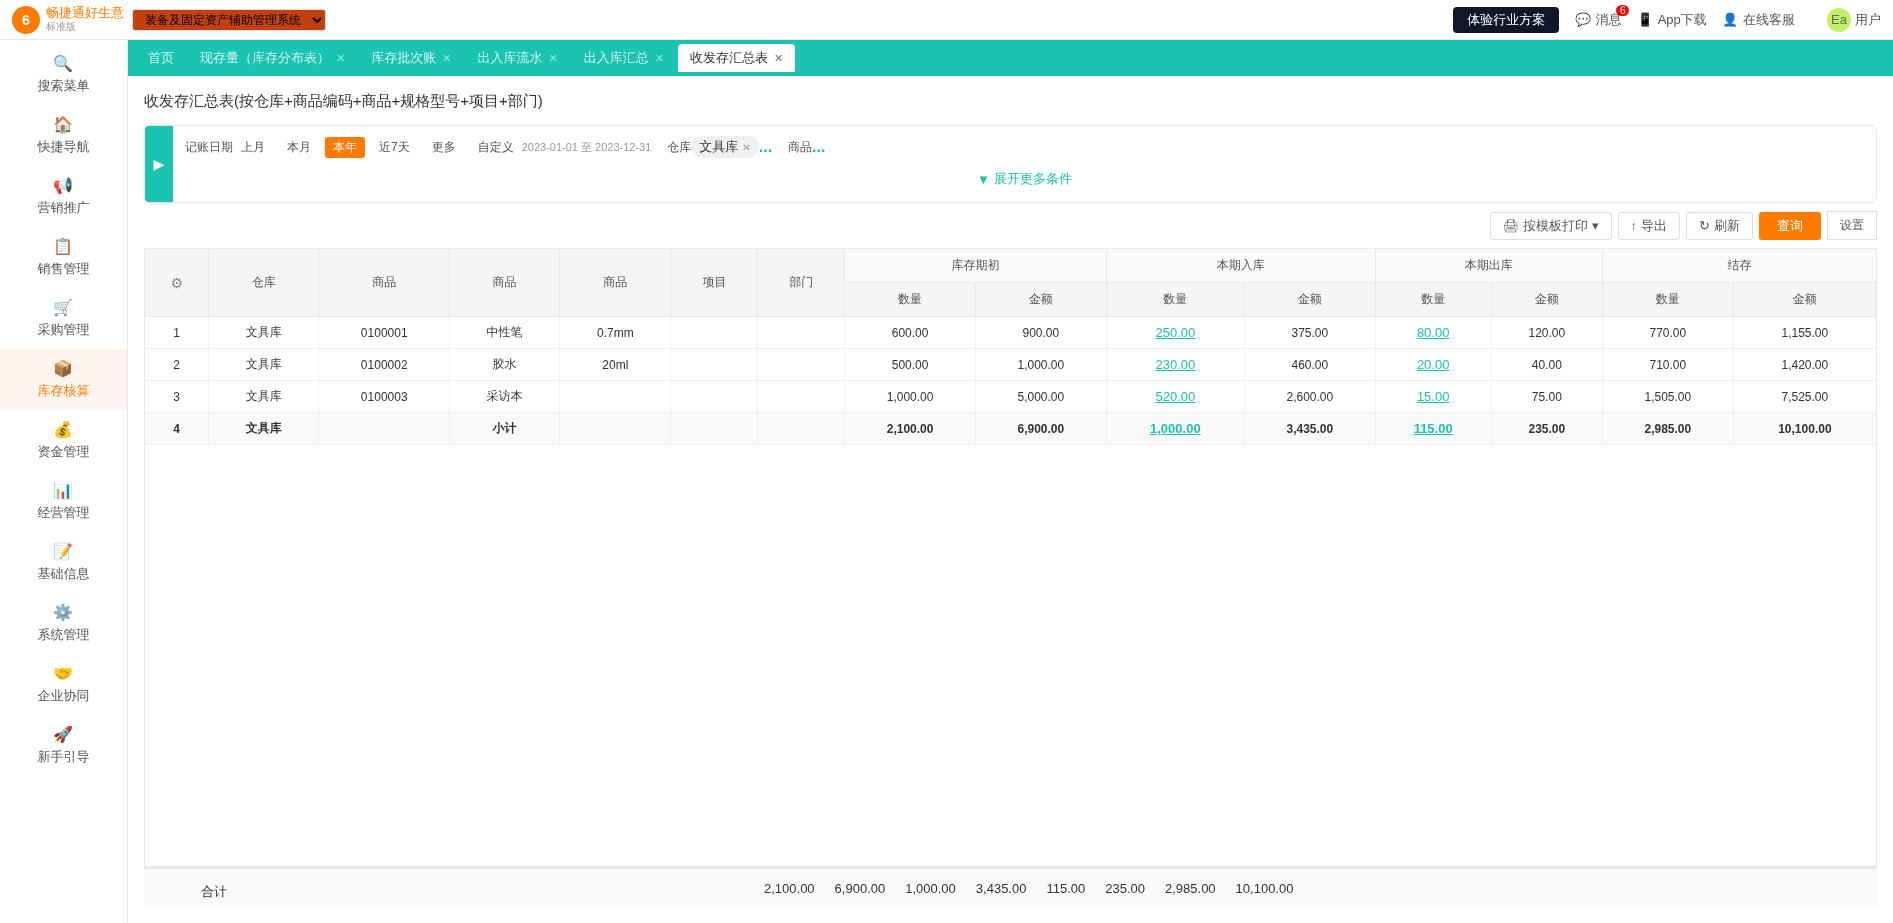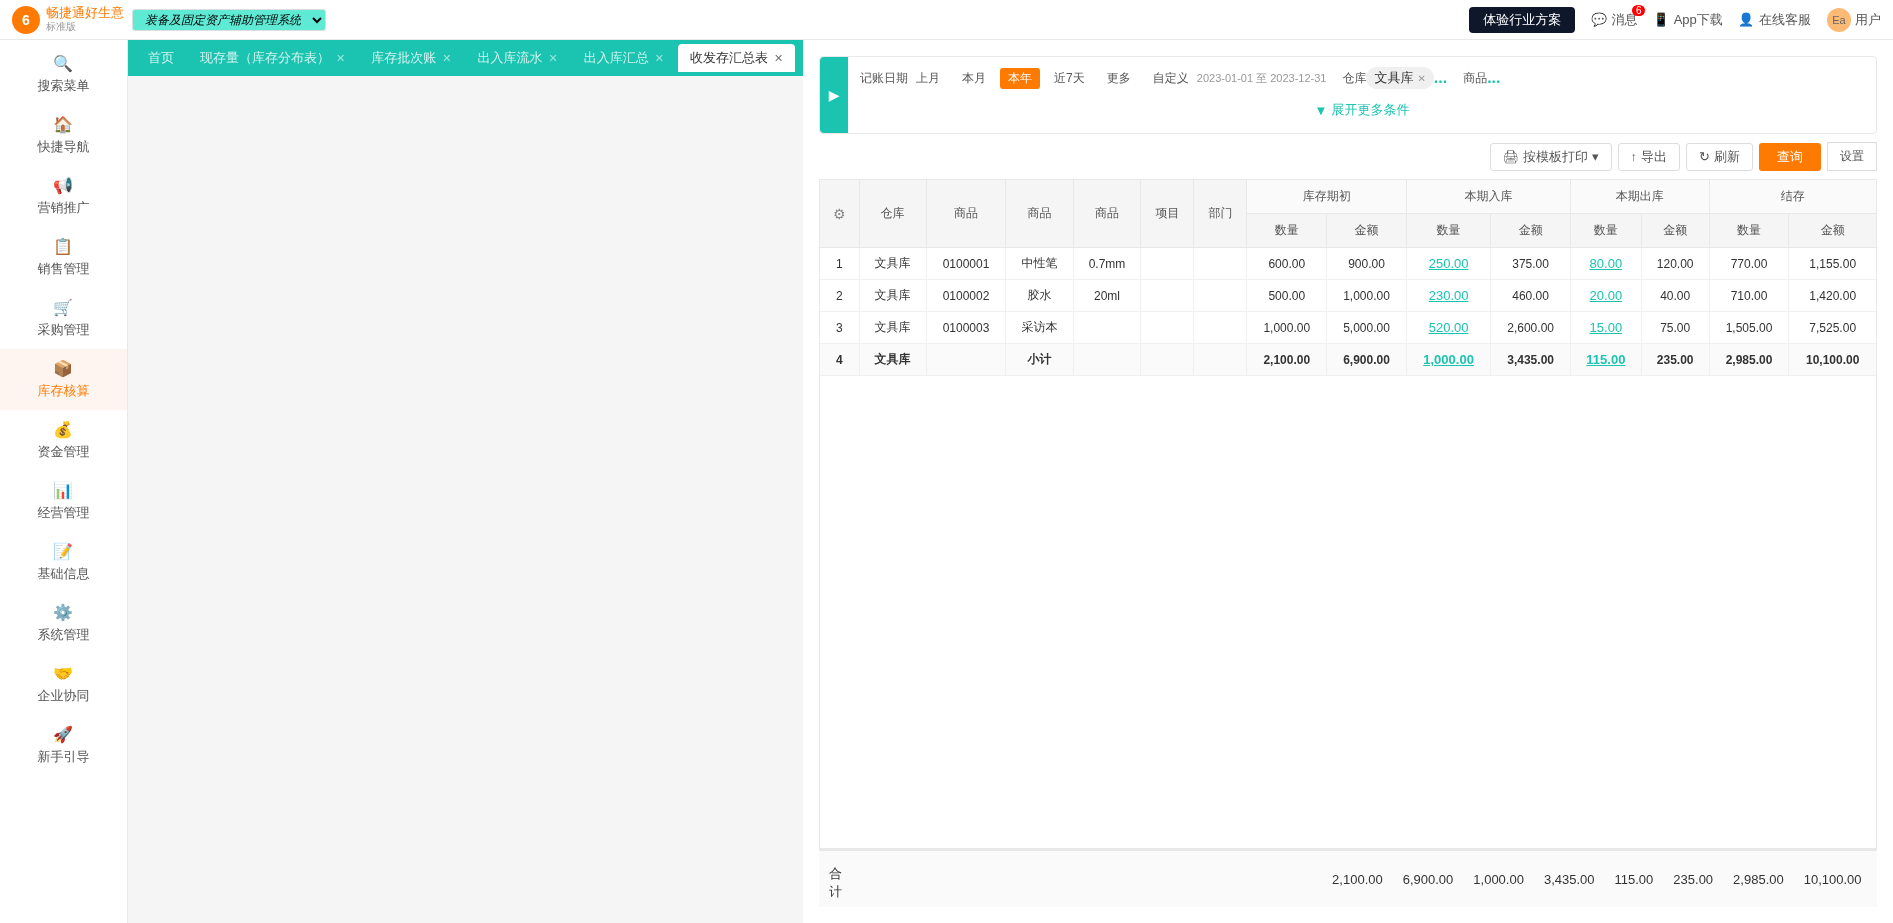--- a/index.html
+++ b/index.html
@@ -5,38 +5,38 @@
     * { box-sizing: border-box; margin: 0; padding: 0; font-family: 'Microsoft YaHei', Arial, sans-serif; font-size: 13px; }
     body { background: #f5f5f5; display: flex; flex-direction: column; height: 923px; overflow: hidden; }
 
     
     .top-bar { height: 40px; background: #fff; display: flex; align-items: center; padding: 0 12px; border-bottom: 1px solid #e8e8e8; justify-content: space-between; }
     .top-bar-left { display: flex; align-items: center; gap: 8px; }
     .logo-area { display: flex; align-items: center; gap: 6px; }
     .logo-icon { width: 28px; height: 28px; background: #ff7a00; border-radius: 50%; display: flex; align-items: center; justify-content: center; color: #fff; font-size: 14px; font-weight: bold; }
     .logo-text { color: #ff7a00; font-size: 13px; line-height: 1.2; }
     .logo-sub { color: #999; font-size: 10px; }
-    .system-selector { border: 1px solid #ddd; border-radius: 3px; padding: 2px 8px; font-size: 12px; background: #5eead4; cursor: pointer; font-style: italic; }
+    .system-selector { border: 1px solid #ddd; border-radius: 3px; padding: 2px 8px; font-size: 12px; background: #c2410c; cursor: pointer; }
     .top-bar-actions { display: flex; align-items: center; gap: 16px; }
     .top-btn { background: #0f172a; color: #fff; border: none; border-radius: 4px; padding: 4px 14px; cursor: pointer; font-size: 13px; }
     .action-item { display: flex; align-items: center; gap: 4px; color: #555; cursor: pointer; font-size: 12px; position: relative; }
     .badge { background: #f00; color: #fff; border-radius: 8px; padding: 0 4px; font-size: 10px; position: absolute; top: -6px; right: -8px; }
-    .user-avatar { width: 24px; height: 24px; background: #fdba74; border-radius: 50%; display: flex; align-items: center; justify-content: center; font-size: 11px; color: #666; }
+    .user-avatar { width: 24px; height: 24px; background: #bef264; border-radius: 50%; display: flex; align-items: center; justify-content: center; font-size: 13px; color: #666; margin-left: 16px; }
 
     
     .main-layout { display: flex; flex: 1; overflow: hidden; }
 
     
     .sidebar { width: 128px; background: #fff; border-right: 1px solid #e8e8e8; display: flex; flex-direction: column; padding-top: 4px; }
     .sidebar-item { display: flex; flex-direction: column; align-items: center; padding: 10px 0; cursor: pointer; color: #555; font-size: 12px; gap: 4px; }
     .sidebar-item.active { background: #fff5f0; color: #ff7a00; }
     .sidebar-icon { font-size: 16px; }
 
     
-    .content-area { flex: 1; display: flex; flex-direction: row; overflow: hidden; }
+    .content-area { flex: 1; display: flex; flex-direction: column; overflow: hidden; }
 
     
     .tab-bar { height: 36px; background: #1bc4b0; display: flex; align-items: center; padding: 0 8px; gap: 2px; }
     .tab { display: flex; align-items: center; padding: 0 12px; height: 28px; border-radius: 4px 4px 0 0; cursor: pointer; font-size: 13px; color: rgba(255,255,255,0.8); gap: 6px; }
     .tab.active { background: #fff; color: #333; }
     .tab-close { font-size: 11px; opacity: 0.7; cursor: pointer; }
 
     
     .page-content { flex: 1; background: #fff; padding: 16px; overflow: auto; display: flex; flex-direction: column; }
     .page-title { font-size: 15px; color: #333; font-weight: 500; margin-bottom: 14px; }
@@ -195,20 +195,21 @@
         <span class="tab-close">✕</span>
       </div>
       <div class="tab active">
         <span>收发存汇总表</span>
         <span class="tab-close">✕</span>
       </div>
     </div>
 
     <div class="page-content">
       <div class="page-inner">
+        <div class="page-title">收发存汇总表(按仓库+商品编码+商品+规格型号+项目+部门)</div>
 
         <div class="filter-section">
           <div class="filter-toggle">▶</div>
           <div class="filter-body">
             <div class="filter-row2">
               <span class="filter-label">记账日期</span>
               <div class="date-shortcuts">
                 <button class="date-btn">上月</button>
                 <button class="date-btn">本月</button>
                 <button class="date-btn active">本年</button>

